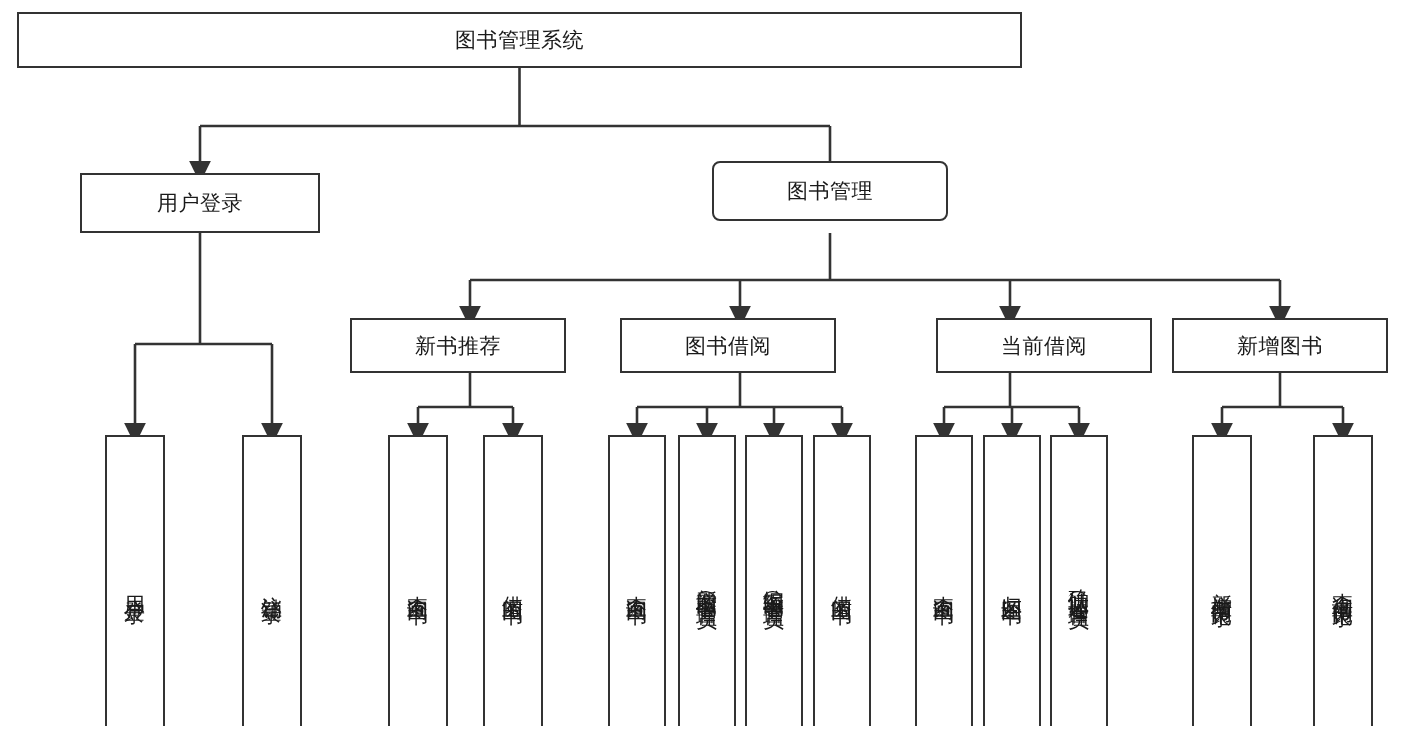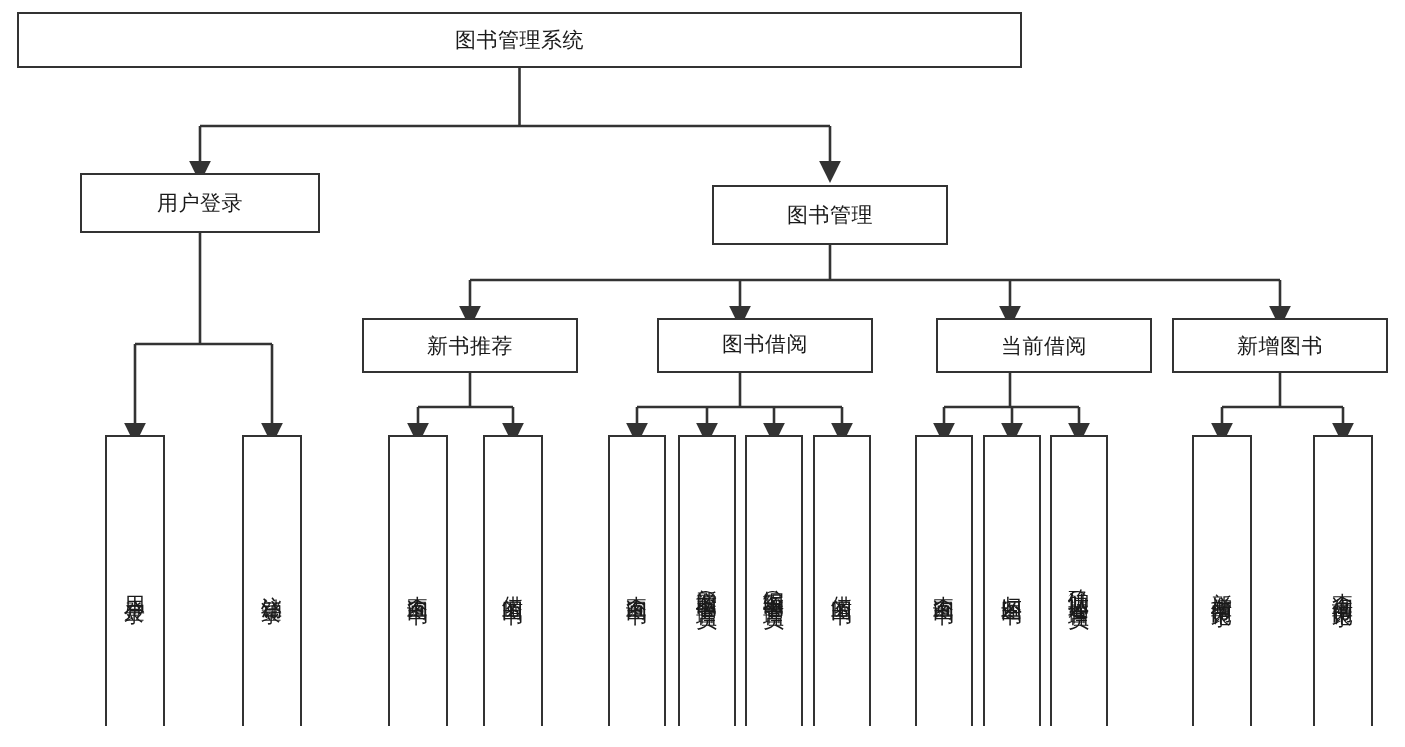--- a/index.html
+++ b/index.html
@@ -116,27 +116,27 @@
       </g>
   </svg>
 
   <div id="node-layer">
       <div class="node" id="node-root" style="left: 17px; top: 12px; width: 1005px; height: 56px;">
         <span class="label">图书管理系统</span>
       </div>
       <div class="node" id="node-user-login" style="left: 80px; top: 173px; width: 240px; height: 60px;">
         <span class="label">用户登录</span>
       </div>
-      <div class="node" id="node-book-manage" style="left: 712px; top: 185px; width: 236px; height: 60px;">
+      <div class="node" id="node-book-manage" style="left: 712px; top: 161px; width: 236px; height: 60px; border-radius: 8px;">
         <span class="label">图书管理</span>
       </div>
-      <div class="node" id="node-new-book-rec" style="left: 362px; top: 318px; width: 216px; height: 55px;">
+      <div class="node" id="node-new-book-rec" style="left: 350px; top: 318px; width: 216px; height: 55px;">
         <span class="label">新书推荐</span>
       </div>
-      <div class="node" id="node-book-borrow" style="left: 657px; top: 318px; width: 216px; height: 55px; font-family: Liberation Mono, monospace;">
+      <div class="node" id="node-book-borrow" style="left: 620px; top: 318px; width: 216px; height: 55px;">
         <span class="label">图书借阅</span>
       </div>
       <div class="node" id="node-current-borrow" style="left: 936px; top: 318px; width: 216px; height: 55px;">
         <span class="label">当前借阅</span>
       </div>
       <div class="node" id="node-borrow-record" style="left: 1172px; top: 318px; width: 216px; height: 55px;">
         <span class="label">新增图书</span>
       </div>
       <div class="node vertical" id="node-leaf-user-login" style="left: 105px; top: 435px; width: 60px; height: 300px;">
         <span class="label">用户登录</span>

